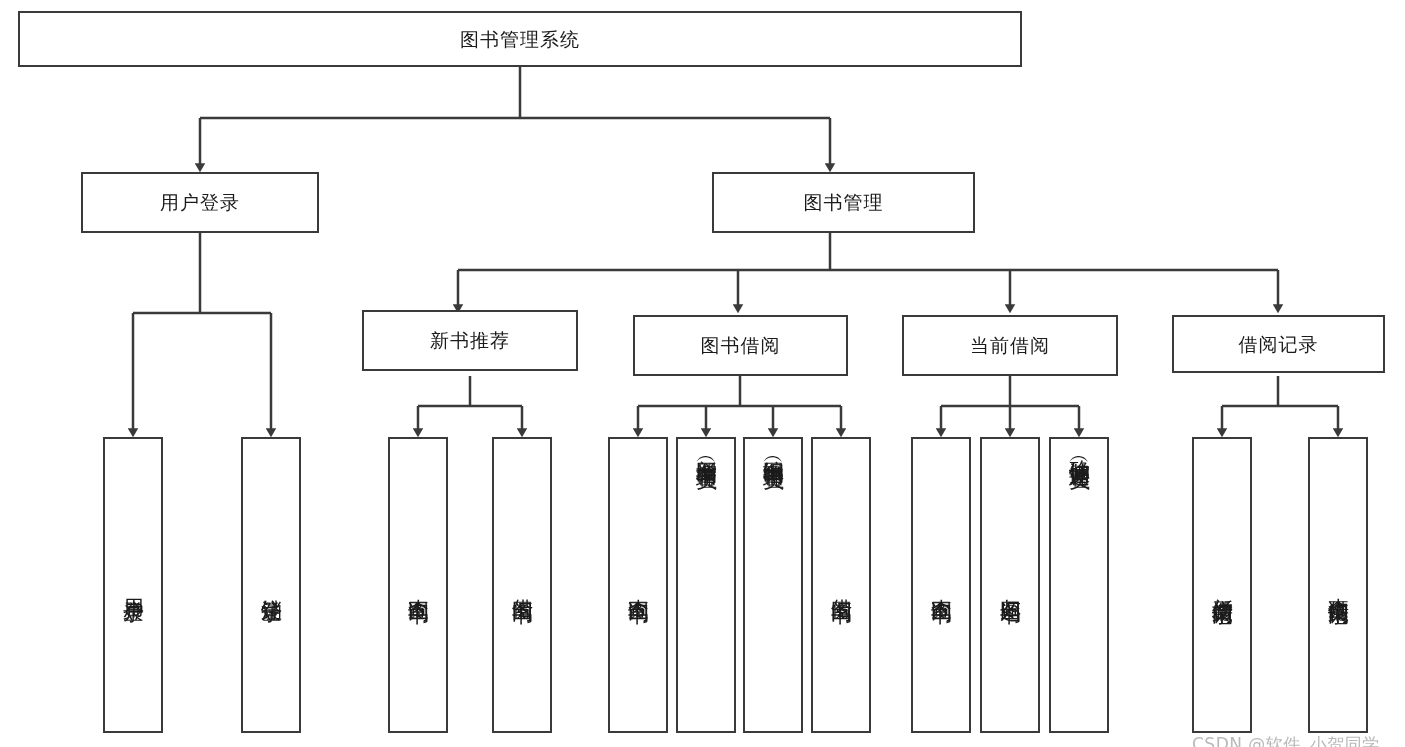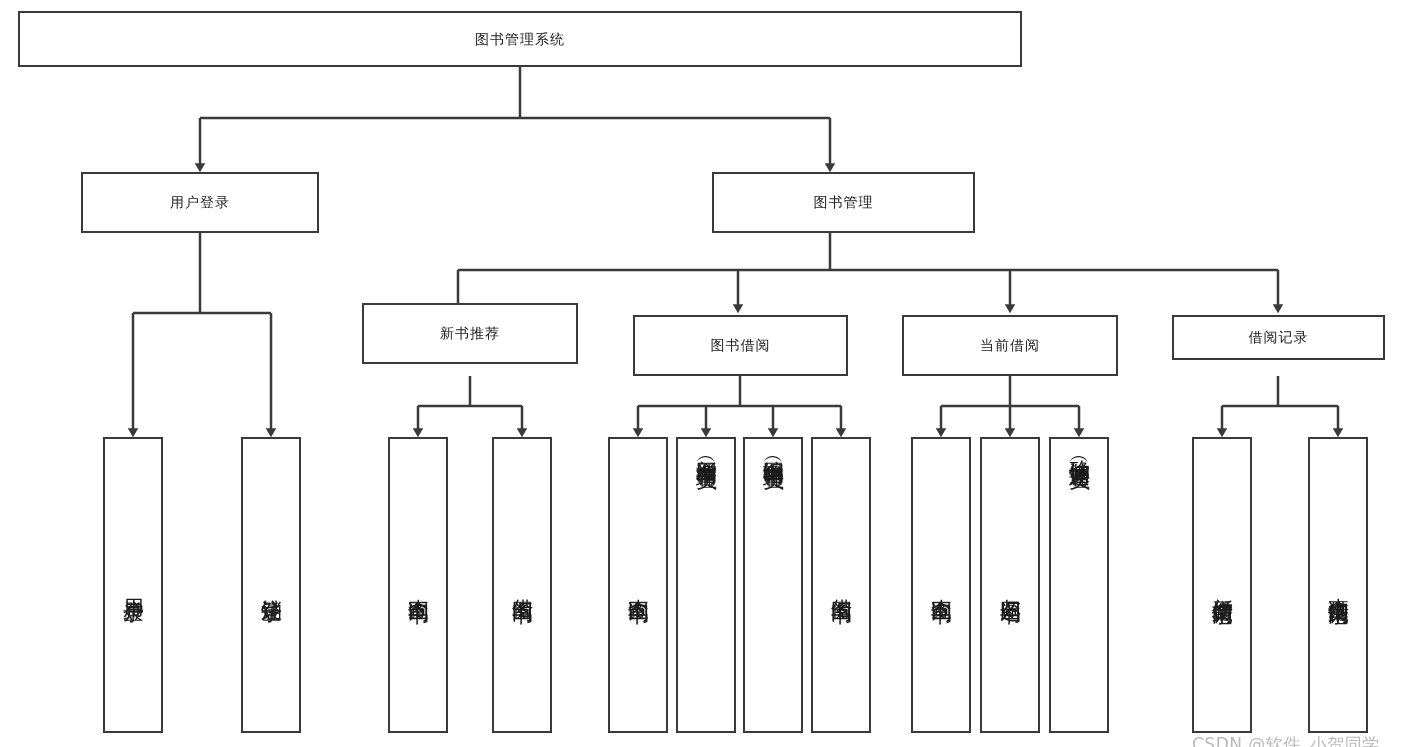--- a/index.html
+++ b/index.html
@@ -31,21 +31,21 @@
     background: #ffffff;
     border: 2.5px solid #3a3a3a;
     display: flex;
     align-items: center;
     justify-content: center;
     color: #1b1b1b;
     text-align: center;
     line-height: 1.18;
   }
   .node.h {
-    font-size: 14px;
+    font-size: 19px;
     letter-spacing: 1px;
   }
   .node.v {
     font-size: 21px;
     letter-spacing: 1.5px;
   }
   .node.v .vtext {
     writing-mode: vertical-rl;
     text-orientation: upright;
     display: block;
@@ -130,30 +130,30 @@
     <span>图书管理系统</span>
   </div>
 
   <div class="node h" style="left:81px; top:172px; width:238px; height:61px;">
     <span>用户登录</span>
   </div>
   <div class="node h" style="left:712px; top:172px; width:263px; height:61px;">
     <span>图书管理</span>
   </div>
 
-  <div class="node h" style="left:362px; top:303px; width:216px; height:61px;">
+  <div class="node h" style="left:362px; top:310px; width:216px; height:61px;">
     <span>新书推荐</span>
   </div>
   <div class="node h" style="left:633px; top:315px; width:215px; height:61px;">
     <span>图书借阅</span>
   </div>
   <div class="node h" style="left:902px; top:315px; width:216px; height:61px;">
     <span>当前借阅</span>
   </div>
-  <div class="node h" style="left:1172px; top:315px; width:213px; height:45px;">
+  <div class="node h" style="left:1172px; top:315px; width:213px; height:58px;">
     <span>借阅记录</span>
   </div>
 
   <div class="node v" style="left:103px; top:437px; width:60px; height:296px;">
     <span class="vtext">用户登录</span>
   </div>
   <div class="node v" style="left:241px; top:437px; width:60px; height:296px;">
     <span class="vtext">注销登录</span>
   </div>
 

